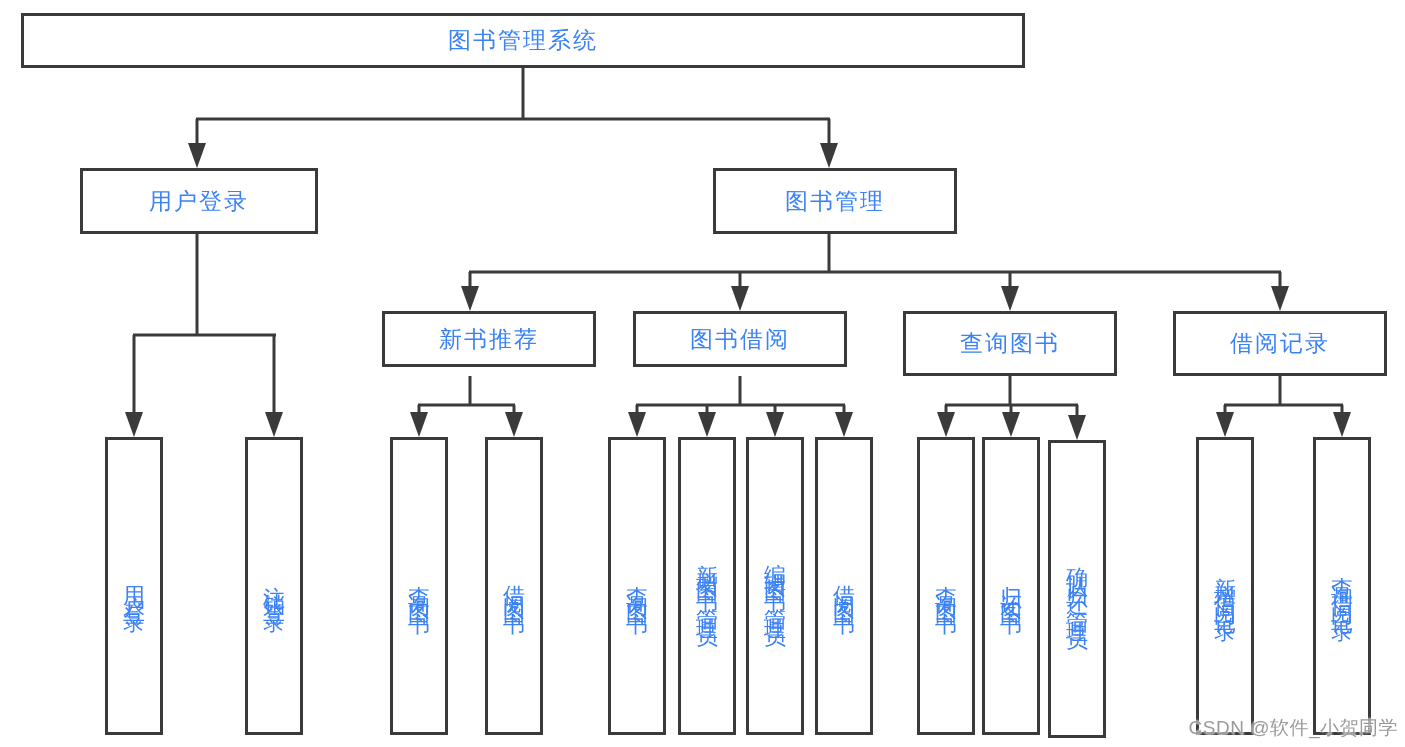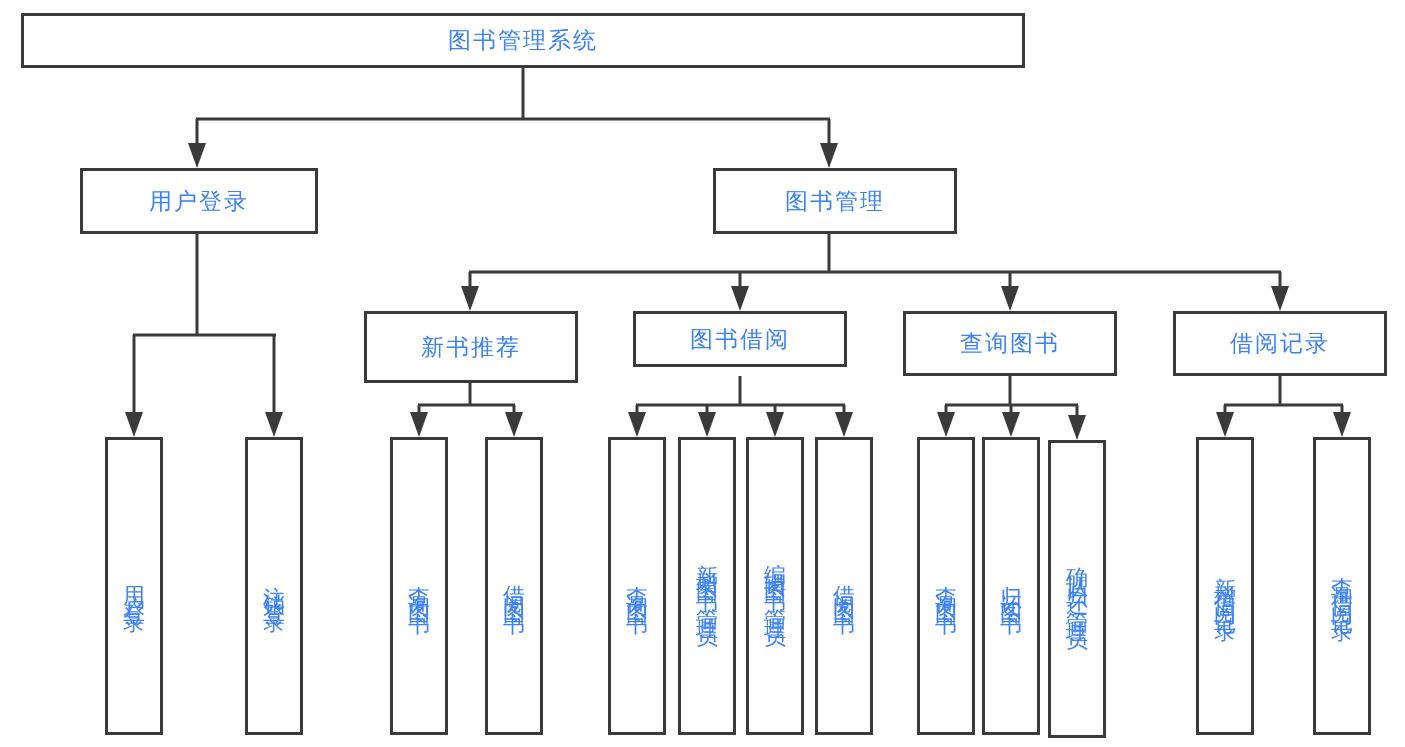--- a/index.html
+++ b/index.html
@@ -124,21 +124,21 @@
     <span class="lbl">图书管理系统</span>
   </div>
 
   <div class="box" style="left:80px;top:168px;width:238px;height:66px">
     <span class="lbl">用户登录</span>
   </div>
   <div class="box" style="left:713px;top:168px;width:244px;height:66px">
     <span class="lbl">图书管理</span>
   </div>
 
-  <div class="box" style="left:364px;top:311px;width:214px;height:72px">
+  <div class="box" style="left:382px;top:311px;width:214px;height:56px">
     <span class="lbl">新书推荐</span>
   </div>
   <div class="box" style="left:633px;top:311px;width:214px;height:56px">
     <span class="lbl">图书借阅</span>
   </div>
   <div class="box" style="left:903px;top:311px;width:214px;height:65px">
     <span class="lbl">查询图书</span>
   </div>
   <div class="box" style="left:1173px;top:311px;width:214px;height:65px">
     <span class="lbl">借阅记录</span>
@@ -181,14 +181,15 @@
     <span class="lbl">确认归还（管理员）</span>
   </div>
 
   <div class="box v" style="left:1196px;top:437px;width:58px;height:298px">
     <span class="lbl">新增借阅记录</span>
   </div>
   <div class="box v" style="left:1313px;top:437px;width:58px;height:298px">
     <span class="lbl">查询借阅记录</span>
   </div>
 
+  <div class="watermark">CSDN @软件_小贺同学</div>
 
 </div>
 
 </body></html>

